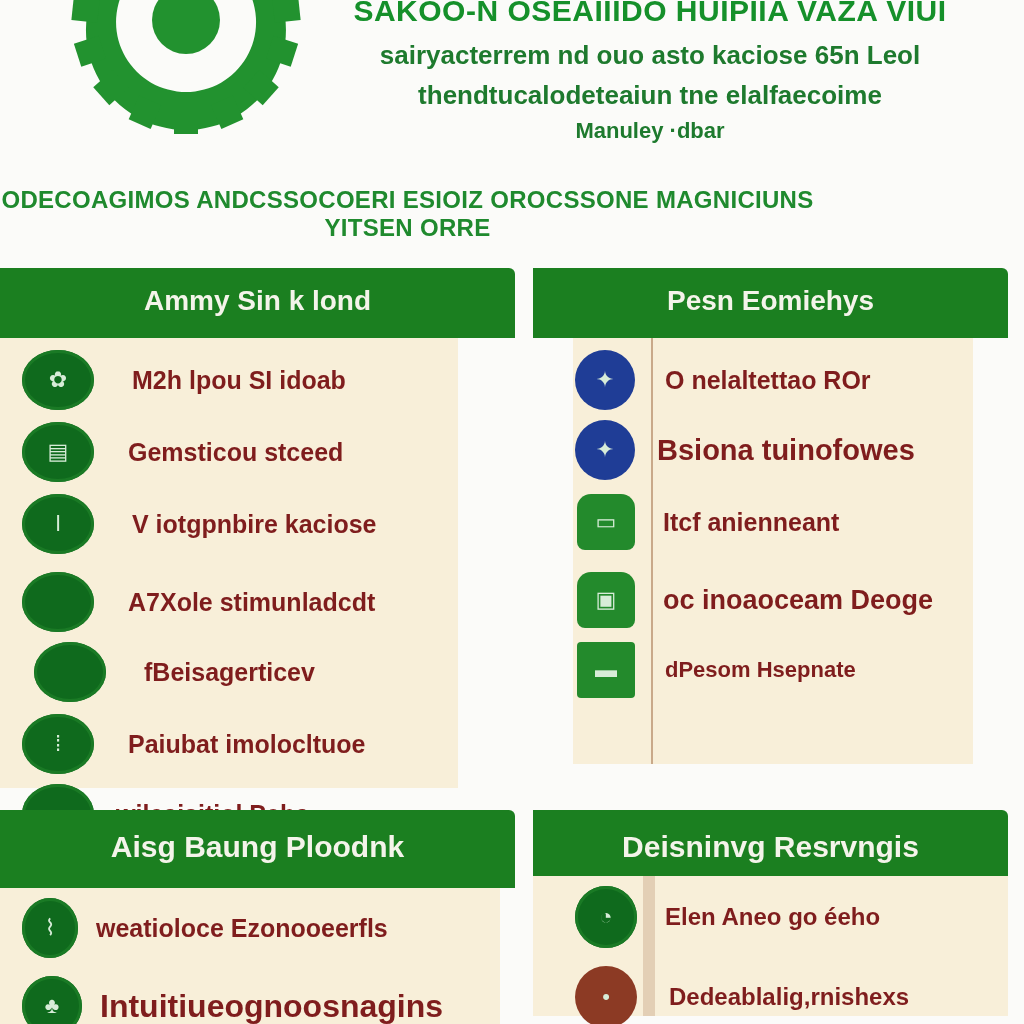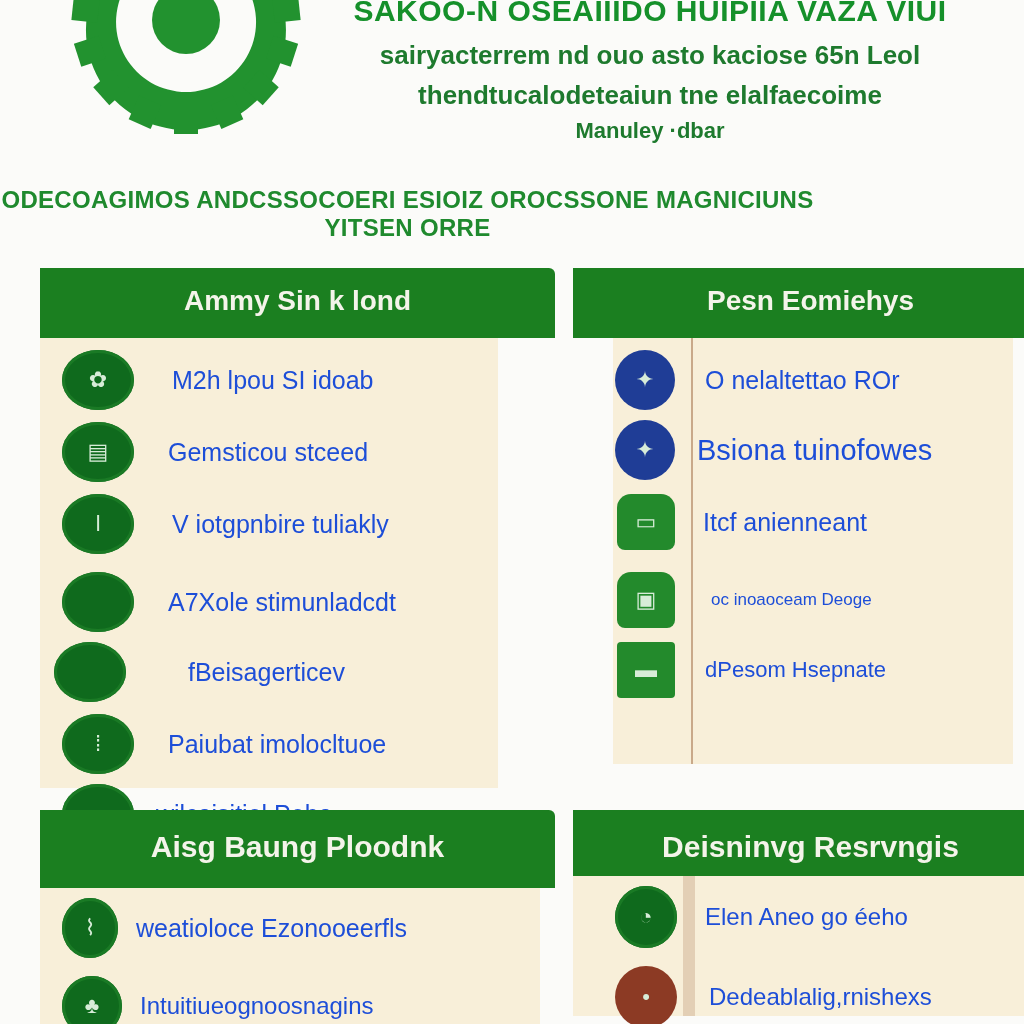--- a/index.html
+++ b/index.html
@@ -14,33 +14,33 @@
   .hdr { position:absolute; left:320px; width:660px; text-align:center; color:#1e7a2e; font-weight:bold; }
   .hdr-title { top:-6px; font-size:30px; letter-spacing:0.5px; color:#15902a; }
   .hdr-line1 { top:40px; font-size:26px; }
   .hdr-line2 { top:80px; font-size:26px; }
   .hdr-line3 { top:118px; font-size:22px; }
   .banner {
     position:absolute; left:0; top:186px; width:815px; text-align:center;
     font-size:24px; font-weight:bold; color:#1f8a2e; letter-spacing:0.3px;
   }
   
-  .card { position:absolute;padding-left:40px; }
+  .card { position:absolute; }
   .card-head {
     background:#1b7f20; color:#f4f4ea; font-weight:bold; font-size:28px;
     text-align:center; border-radius:0 6px 0 0; box-sizing:border-box;
   }
   .card-body { background:#f8efd9; position:relative; }
   .row { position:absolute; display:flex; align-items:center; }
   .row .ic {
     width:72px; height:60px; border-radius:50%; background:#0f6a1d; flex:none;
     box-shadow:inset 0 0 0 3px #1a7a25;
     display:flex; align-items:center; justify-content:center; color:#d7ecd8; font-size:22px;
   }
-  .row .txt { color:#1d4ed8; font-weight:normal; font-size:25px; white-space:nowrap; margin-left:34px; }
+  .row .txt { color:#7f1d1d; font-weight:bold; font-size:25px; white-space:nowrap; margin-left:34px; }
   .ic.blue { background:#1f3d96; box-shadow:none; width:60px; height:60px; }
   .ic.robot { background:#238a2c; border-radius:14px 14px 8px 8px; width:58px; height:56px; box-shadow:none; }
   .ic.rust { background:#8c3a24; box-shadow:none; }
   .vline { position:absolute; width:2px; background:#c9a98a; }
 </style>
 </head>
 <body>
 
 <svg class="gear" viewBox="0 0 240 200">
   <g fill="#22922f">
@@ -73,27 +73,27 @@
     <div class="row" style="left:22px;top:12px;">
         <div class="ic">✿</div>
         <div class="txt" style="margin-left:38px">M2h lpou SI idoab</div>
       </div>
     <div class="row" style="left:22px;top:84px;">
         <div class="ic">▤</div>
         <div class="txt">Gemsticou stceed</div>
       </div>
     <div class="row" style="left:22px;top:156px;">
         <div class="ic">ǀ</div>
-        <div class="txt" style="margin-left:38px">V iotgpnbire tuliakly</div>
+        <div class="txt" style="margin-left:38px">V iotgpnbire kaciose</div>
       </div>
     <div class="row" style="left:22px;top:234px;">
         <div class="ic"></div>
         <div class="txt">A7Xole stimunladcdt</div>
       </div>
-    <div class="row" style="left:14px;top:304px;gap:24px;">
+    <div class="row" style="left:34px;top:304px;">
         <div class="ic"></div>
         <div class="txt" style="margin-left:38px">fBeisagerticev</div>
       </div>
     <div class="row" style="left:22px;top:376px;">
         <div class="ic">⁞</div>
         <div class="txt" style="">Paiubat imolocltuoe</div>
       </div>
     <div class="row" style="left:22px;top:446px;">
         <div class="ic"></div>
         <div class="txt" style="margin-left:22px">wilcaisitiol Peba</div>
@@ -112,39 +112,39 @@
     <div class="row" style="left:2px;top:82px;">
         <div class="ic blue">✦</div>
         <div class="txt" style="margin-left:22px;font-size:29px">Bsiona tuinofowes</div>
       </div>
     <div class="row" style="left:4px;top:156px;">
         <div class="ic robot">▭</div>
         <div class="txt" style="margin-left:28px">Itcf anienneant</div>
       </div>
     <div class="row" style="left:4px;top:234px;">
         <div class="ic robot">▣</div>
-        <div class="txt" style="margin-left:36px;font-size:17px">oc inoaoceam Deoge</div>
+        <div class="txt" style="margin-left:28px;font-size:27px">oc inoaoceam Deoge</div>
       </div>
     <div class="row" style="left:4px;top:304px;">
         <div class="ic robot" style="border-radius:4px">▬</div>
         <div class="txt" style="margin-left:30px;font-size:22px">dPesom Hsepnate</div>
       </div>
   </div>
 </div>
 
 <div class="card" style="left:0;top:810px;width:515px;">
   <div class="card-head" style="height:78px;line-height:74px;font-size:30px;">Aisg Baung Ploodnk</div>
   <div class="card-body" style="height:140px;width:500px;">
     <div class="row" style="left:22px;top:10px;">
         <div class="ic" style="width:56px;height:60px">⌇</div>
         <div class="txt" style="margin-left:18px">weatioloce Ezonooeerfls</div>
       </div>
     <div class="row" style="left:22px;top:88px;">
         <div class="ic" style="width:60px;height:60px">♣</div>
-        <div class="txt" style="margin-left:18px;font-size:24px">Intuitiueognoosnagins</div>
+        <div class="txt" style="margin-left:18px;font-size:32px">Intuitiueognoosnagins</div>
       </div>
   </div>
 </div>
 
 <div class="card" style="left:533px;top:810px;width:475px;">
   <div class="card-head" style="height:66px;line-height:74px;font-size:30px;">Deisninvg Resrvngis</div>
   <div class="card-body" style="height:140px;width:475px;">
     <div class="vline" style="left:110px;top:0;height:140px;background:#e3cfb5;width:12px;"></div>
     <div class="row" style="left:42px;top:10px;">
         <div class="ic" style="width:62px;height:62px">◔</div>

